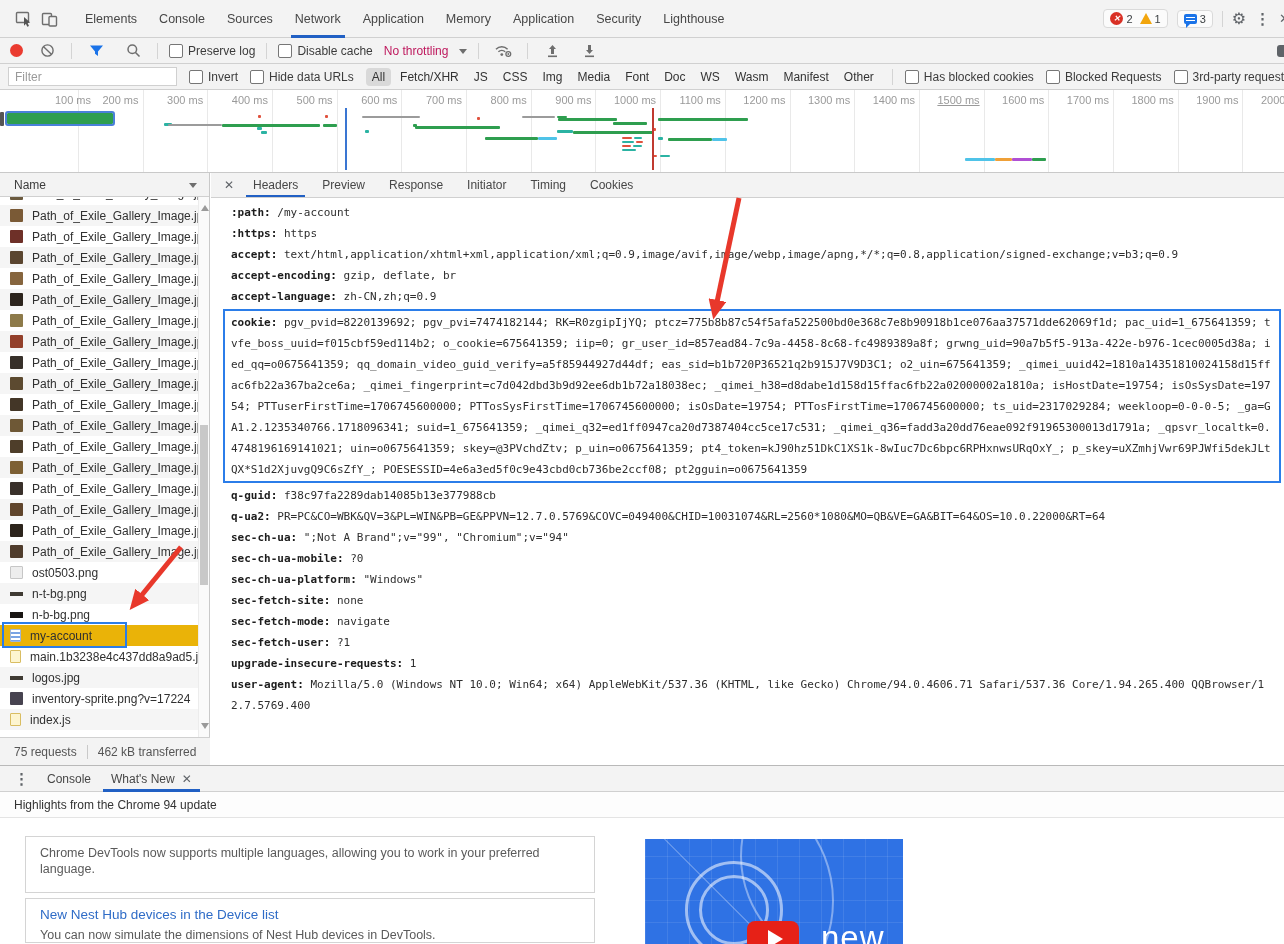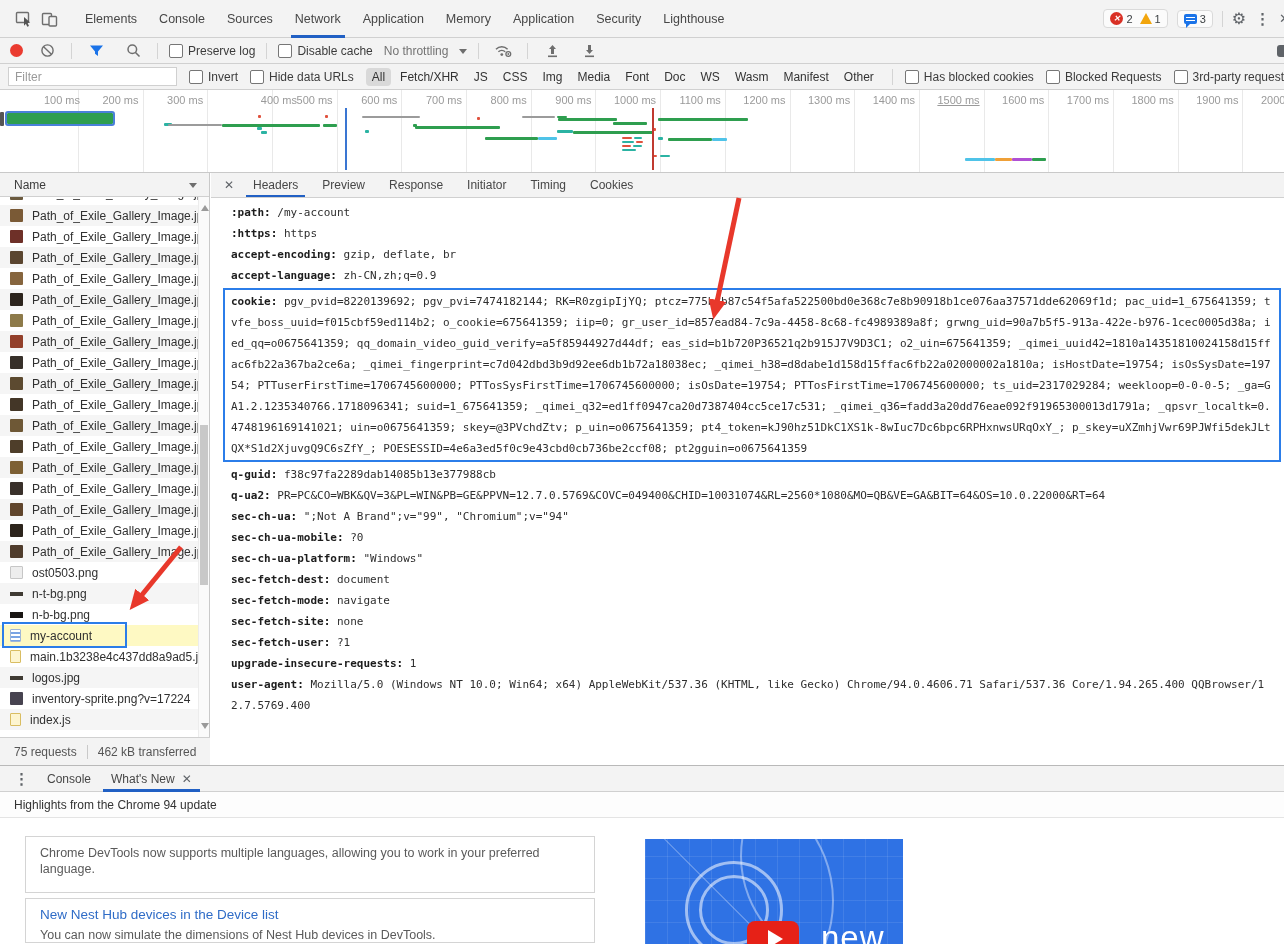--- a/index.html
+++ b/index.html
@@ -28,21 +28,21 @@
   .bubble::after{content:'';position:absolute;left:2px;bottom:-4px;border:3px solid transparent;border-top-color:#1a73e8;border-left-color:#1a73e8;}
   .gearchar{font-size:16px;color:#5f6368;line-height:1;}
   .dots{font-size:15px;font-weight:bold;color:#5f6368;line-height:1;letter-spacing:0;}
   .closex{font-size:13px;color:#5f6368;}
   #tabbar .closex{margin-right:-10px;}
 
   
   #nettoolbar{position:absolute;top:38px;left:0;right:0;height:26px;background:#f3f3f3;border-bottom:1px solid #d0d0d0;
               display:flex;align-items:center;gap:11px;padding:0 10px;box-sizing:border-box;}
   .rec{width:13px;height:13px;border-radius:50%;background:#ea3b30;flex:none;}
-  .ddl{display:flex;align-items:center;gap:11px;color:#737373;}
+  .ddl{display:flex;align-items:center;gap:11px;color:#be185d;}
   .tb-right-partial{position:absolute;right:-5px;top:7px;width:12px;height:12px;background:#5f6368;border-radius:3px;}
 
   
   #filterbar{position:absolute;top:64px;left:0;right:0;height:26px;background:#f3f3f3;border-bottom:1px solid #d0d0d0;
              display:flex;align-items:center;gap:12px;padding:0 8px;box-sizing:border-box;}
   #filter-input{width:160px;height:17px;border:1px solid #d0d0d0;background:#fff;font:12px "Liberation Sans",sans-serif;
                 padding:0 6px;color:#333;outline:none;}
   #filter-input::placeholder{color:#9a9a9a;}
   #type-filters{display:flex;align-items:center;gap:3px;}
   .tf{padding:2px 6px;border-radius:4px;color:#333;white-space:nowrap;}
@@ -60,21 +60,21 @@
   #loadline{background:#c03a30;}
 
   
   #mainarea{position:absolute;top:173px;left:0;right:0;height:592px;}
   #leftpane{position:absolute;left:0;top:0;width:210px;height:592px;border-right:1px solid #c9c9c9;background:#fff;box-sizing:border-box;}
   #namehdr{height:24px;background:#f3f3f3;border-bottom:1px solid #d0d0d0;display:flex;align-items:center;
            padding:0 12px 0 14px;justify-content:space-between;box-sizing:border-box;color:#3c3c3c;}
   #rows{position:absolute;top:24px;left:0;width:199px;height:540px;overflow:hidden;}
   .row{height:21px;display:flex;align-items:center;padding-left:10px;box-sizing:border-box;white-space:nowrap;overflow:hidden;}
   .row:nth-child(even){background:#f5f5f5;}
-  .row.selected{background:#fef9c3;}
+  .row.selected{background:#eab308;}
   .row.partial{height:8px;overflow:hidden;}
   .row.partial .ic,.row.partial .rlabel{transform:translateY(-8px);}
   .ic{width:13px;height:13px;flex:none;margin-right:9px;border-radius:1px;box-sizing:border-box;}
   .ic.img_light{background:#ededed;border:1px solid #c6c6c6;}
   .ic.img_strip{background:linear-gradient(to bottom,transparent 0 5px,#3f3a33 5px 9px,transparent 9px);}
   .ic.img_strip2{background:linear-gradient(to bottom,transparent 0 4px,#181512 4px 10px,transparent 10px);}
   .ic.doc{width:11px;height:13px;border:1px solid #9fb6d8;background:repeating-linear-gradient(to bottom,#ffffff 0 2px,#7aa4e4 2px 4px);}
   .ic.script{width:11px;height:13px;border:1px solid #d9bd62;background:#fdf5d0;}
   .rlabel{color:#303030;}
   #vscroll{position:absolute;right:0;top:24px;width:11px;height:540px;background:#fafafa;border-left:1px solid #ececec;box-sizing:border-box;}
@@ -276,27 +276,27 @@
       </span>
     <span class="cbgroup">
         <span class="cb"></span>
         <span class="cblabel">3rd-party requests</span>
       </span>
   </div>
 
   <div id="overview">
     <div id="ruler">
         <div class="gl" style="left: 77.8px;"></div>
-        <div class="rlab" style="left: 10px;">100 ms</div>
+        <div class="rlab" style="left: 21px;">100 ms</div>
         <div class="gl" style="left: 142.5px;"></div>
         <div class="rlab" style="left: 68.5px;">200 ms</div>
         <div class="gl" style="left: 207.2px;"></div>
         <div class="rlab" style="left: 133.2px;">300 ms</div>
         <div class="gl" style="left: 271.9px;"></div>
-        <div class="rlab" style="left: 197.9px; padding-left: 29px;">400 ms</div>
+        <div class="rlab" style="left: 197.9px;">400 ms</div>
         <div class="gl" style="left: 336.6px;"></div>
         <div class="rlab" style="left: 262.6px;">500 ms</div>
         <div class="gl" style="left: 401.3px;"></div>
         <div class="rlab" style="left: 327.3px;">600 ms</div>
         <div class="gl" style="left: 466px;"></div>
         <div class="rlab" style="left: 392px;">700 ms</div>
         <div class="gl" style="left: 530.7px;"></div>
         <div class="rlab" style="left: 456.7px;">800 ms</div>
         <div class="gl" style="left: 595.4px;"></div>
         <div class="rlab" style="left: 521.4px;">900 ms</div>
@@ -500,31 +500,31 @@
             <div class="dtab">Preview</div>
             <div class="dtab">Response</div>
             <div class="dtab">Initiator</div>
             <div class="dtab">Timing</div>
             <div class="dtab">Cookies</div>
           </div>
       </div>
       <div id="headers-list">
           <div class="hline"><span class="hname">:path:</span><span class="hval"> /my-account</span></div>
           <div class="hline"><span class="hname">:https:</span><span class="hval"> https</span></div>
+          <div class="hline"><span class="hname">accept:</span><span class="hval"> text/html,application/xhtml+xml,application/xml;q=0.9,image/avif,image/webp,image/apng,*/*;q=0.8,application/signed-exchange;v=b3;q=0.9</span></div>
           <div class="hline"><span class="hname">accept-encoding:</span><span class="hval"> gzip, deflate, br</span></div>
           <div class="hline"><span class="hname">accept-language:</span><span class="hval"> zh-CN,zh;q=0.9</span></div>
           <div class="hline boxed"><span class="hname">cookie:</span><span class="hval"> pgv_pvid=8220139692; pgv_pvi=7474182144; RK=R0zgipIjYQ; ptcz=775b8b87c54f5afa522500bd0e368c7e8b90918b1ce076aa37571dde62069f1d; pac_uid=1_675641359; tvfe_boss_uuid=f015cbf59ed114b2; o_cookie=675641359; iip=0; gr_user_id=857ead84-7c9a-4458-8c68-fc4989389a8f; grwng_uid=90a7b5f5-913a-422e-b976-1cec0005d38a; ied_qq=o0675641359; qq_domain_video_guid_verify=a5f85944927d44df; eas_sid=b1b720P36521q2b915J7V9D3C1; o2_uin=675641359; _qimei_uuid42=1810a14351810024158d15ffac6fb22a367ba2ce6a; _qimei_fingerprint=c7d042dbd3b9d92ee6db1b72a18038ec; _qimei_h38=d8dabe1d158d15ffac6fb22a02000002a1810a; isHostDate=19754; isOsSysDate=19754; PTTuserFirstTime=1706745600000; PTTosSysFirstTime=1706745600000; isOsDate=19754; PTTosFirstTime=1706745600000; ts_uid=2317029284; weekloop=0-0-0-5; _ga=GA1.2.1235340766.1718096341; suid=1_675641359; _qimei_q32=ed1ff0947ca20d7387404cc5ce17c531; _qimei_q36=fadd3a20dd76eae092f91965300013d1791a; _qpsvr_localtk=0.4748196169141021; uin=o0675641359; skey=@3PVchdZtv; p_uin=o0675641359; pt4_token=kJ90hz51DkC1XS1k-8wIuc7Dc6bpc6RPHxnwsURqOxY_; p_skey=uXZmhjVwr69PJWfi5dekJLtQX*S1d2XjuvgQ9C6sZfY_; POESESSID=4e6a3ed5f0c9e43cbd0cb736be2ccf08; pt2gguin=o0675641359</span></div>
           <div class="hline"><span class="hname">q-guid:</span><span class="hval"> f38c97fa2289dab14085b13e377988cb</span></div>
           <div class="hline"><span class="hname">q-ua2:</span><span class="hval"> PR=PC&amp;CO=WBK&amp;QV=3&amp;PL=WIN&amp;PB=GE&amp;PPVN=12.7.0.5769&amp;COVC=049400&amp;CHID=10031074&amp;RL=2560*1080&amp;MO=QB&amp;VE=GA&amp;BIT=64&amp;OS=10.0.22000&amp;RT=64</span></div>
           <div class="hline"><span class="hname">sec-ch-ua:</span><span class="hval"> ";Not A Brand";v="99", "Chromium";v="94"</span></div>
           <div class="hline"><span class="hname">sec-ch-ua-mobile:</span><span class="hval"> ?0</span></div>
           <div class="hline"><span class="hname">sec-ch-ua-platform:</span><span class="hval"> "Windows"</span></div>
-          <div class="hline"><span class="hname">sec-fetch-dest:</span><span class="hval"> document</span></div>
+          <div class="hline"><span class="hname">sec-fetch-site:</span><span class="hval"> none</span></div>
           <div class="hline"><span class="hname">sec-fetch-mode:</span><span class="hval"> navigate</span></div>
-          <div class="hline"><span class="hname">sec-fetch-site:</span><span class="hval"> none</span></div>
           <div class="hline"><span class="hname">sec-fetch-user:</span><span class="hval"> ?1</span></div>
           <div class="hline"><span class="hname">upgrade-insecure-requests:</span><span class="hval"> 1</span></div>
           <div class="hline"><span class="hname">user-agent:</span><span class="hval"> Mozilla/5.0 (Windows NT 10.0; Win64; x64) AppleWebKit/537.36 (KHTML, like Gecko) Chrome/94.0.4606.71 Safari/537.36 Core/1.94.265.400 QQBrowser/12.7.5769.400</span></div>
         </div>
     </div>
   </div>
 
   <div id="drawer">
     <div id="drawertabs">
       <span class="dots">⋮</span>

